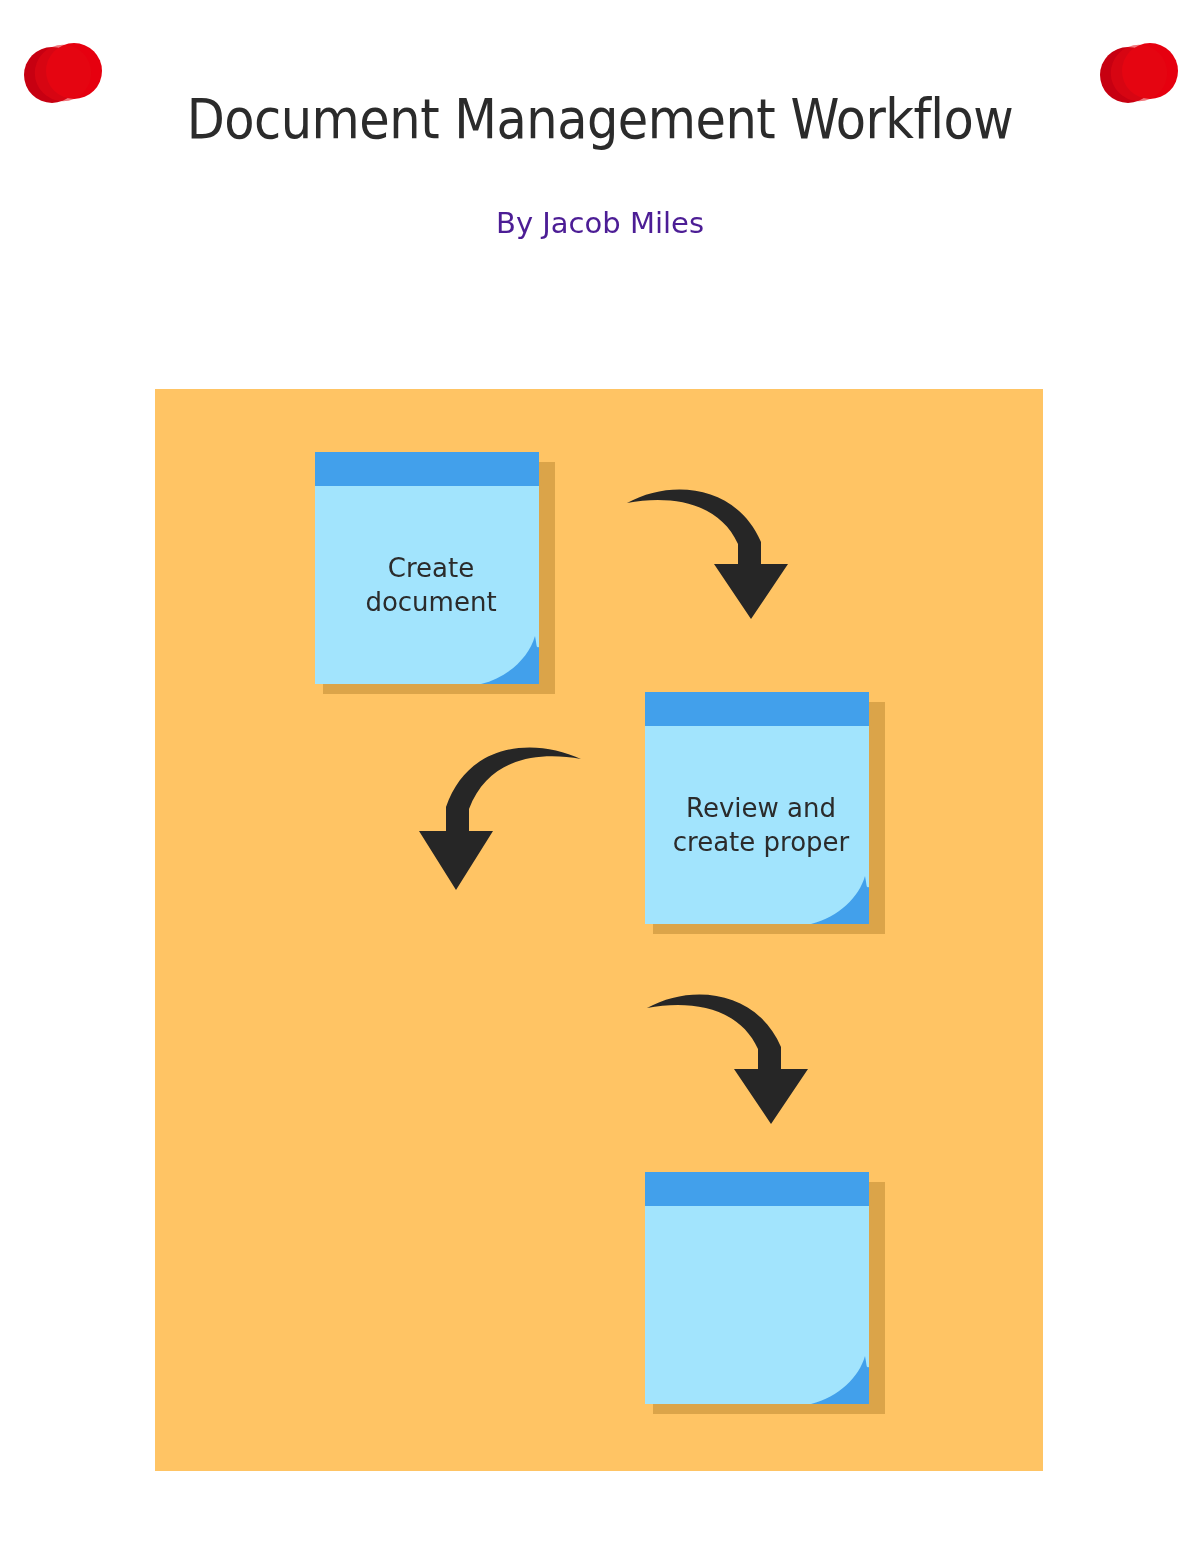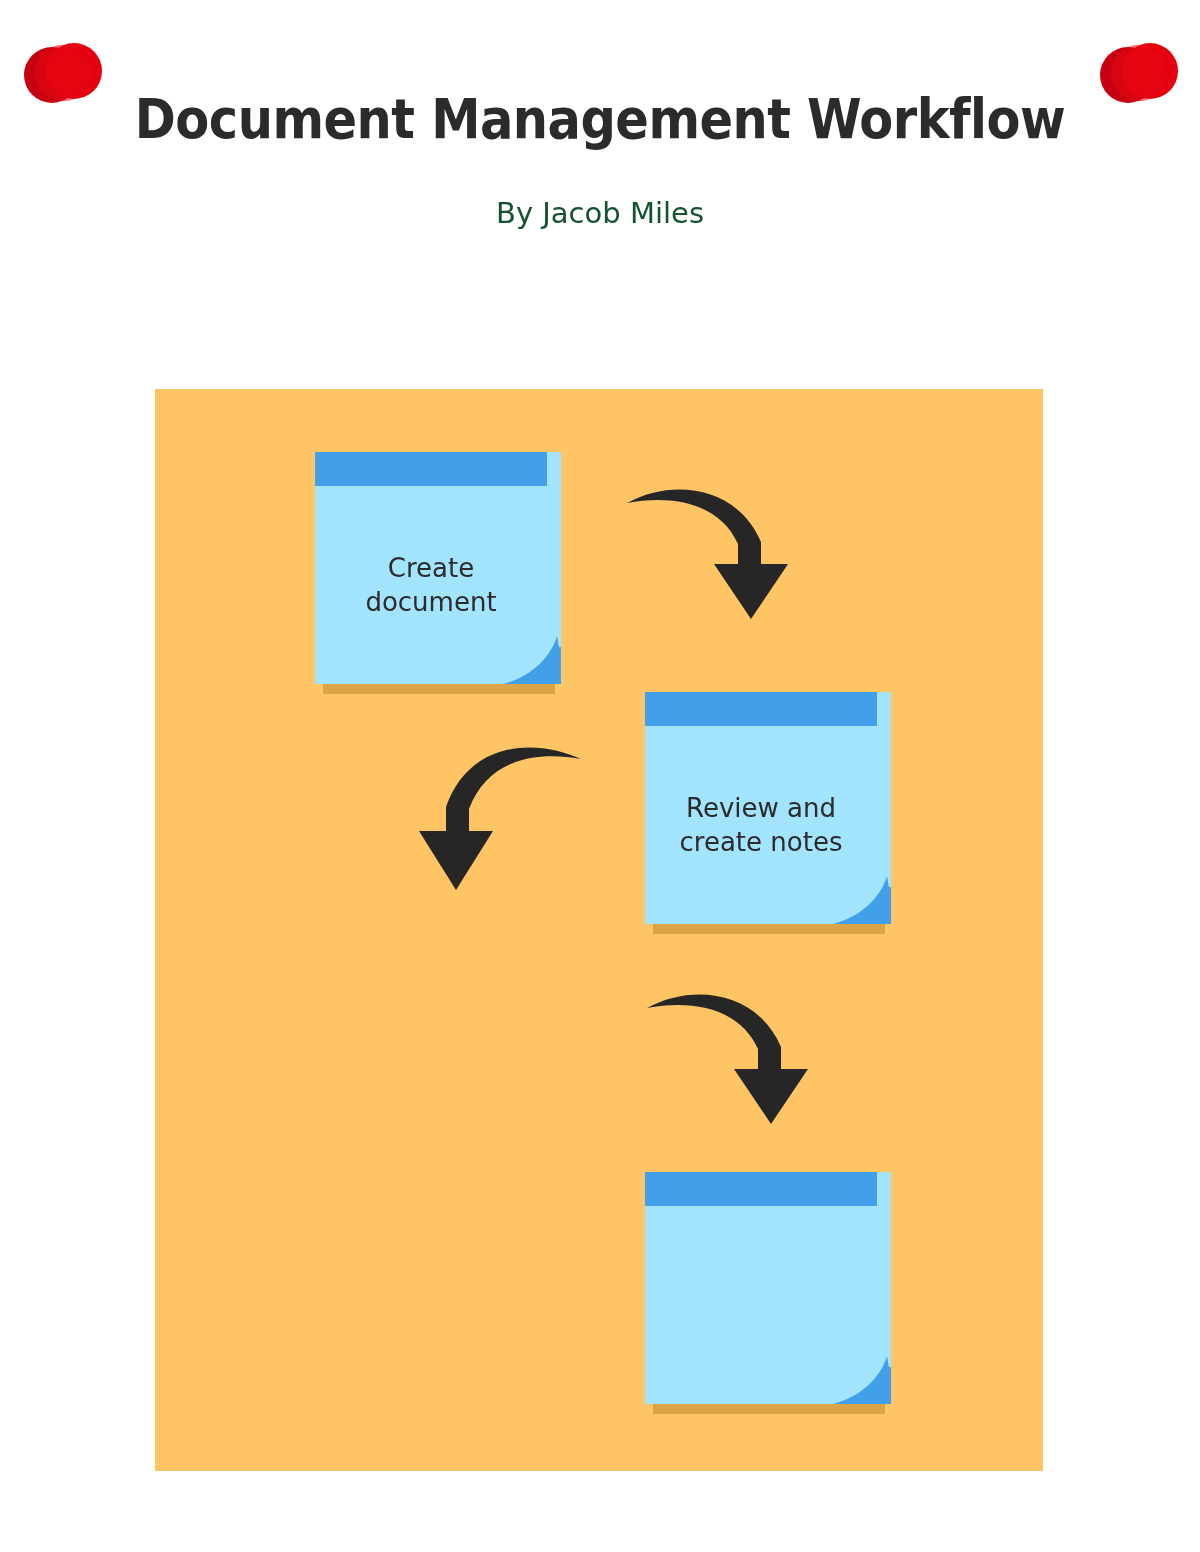--- a/index.html
+++ b/index.html
@@ -31,33 +31,33 @@
     left: 0;
     top: 0;
     width: 1200px;
     text-align: center;
   }
   .doc-title {
     margin: 0;
     padding-top: 84px;
     font-size: 55px;
     line-height: 70px;
-    font-weight: 700;
+    font-weight: 400;
     letter-spacing: -0.5px;
     color: #2b2b2b;
     font-family: "DejaVu Sans", sans-serif;
     font-stretch: condensed;
   }
   .doc-author {
-    margin: 4px;
+    margin: 14px;
     padding-top: 38px;
     font-size: 29px;
     line-height: 34px;
     font-weight: 400;
-    color: #14532d;
+    color: #4c1d95;
     font-family: "DejaVu Sans", sans-serif;
   }
 
   
   .board {
     position: absolute;
     left: 155px;
     top: 389px;
     width: 888px;
     height: 1082px;
@@ -75,21 +75,21 @@
     left: 8px;
     top: 10px;
     width: 232px;
     height: 232px;
     background: #dba449;
   }
   .note-body {
     position: absolute;
     left: 0;
     top: 0;
-    width: 246px;
+    width: 224px;
     height: 232px;
     background: #a2e4fd;
     overflow: hidden;
   }
   .note-header {
     position: absolute;
     left: 0;
     top: 0;
     width: 232px;
     height: 34px;
@@ -174,21 +174,21 @@
         <path d="M60 60 L2 60 C30 53 50 33 56 12 C58 22 57 24 60 23 Z" fill="#42A0EB"></path>
       </svg>
     </div>
   </div>
 
   <div class="note note-2">
     <div class="note-shadow"></div>
     <div class="note-body">
       <div class="note-header"></div>
       <div class="note-text">Review and
-create notes</div>
+create proper</div>
       <svg class="note-curl" viewBox="0 0 60 60" xmlns="http://www.w3.org/2000/svg">
         <path d="M60 60 L0 60 C34 56 56 34 60 0 Z" fill="#A2E4FD"></path>
         <path d="M60 60 L2 60 C30 53 50 33 56 12 C58 22 57 24 60 23 Z" fill="#42A0EB"></path>
       </svg>
     </div>
   </div>
 
 
   <div class="note note-4">
     <div class="note-shadow"></div>

